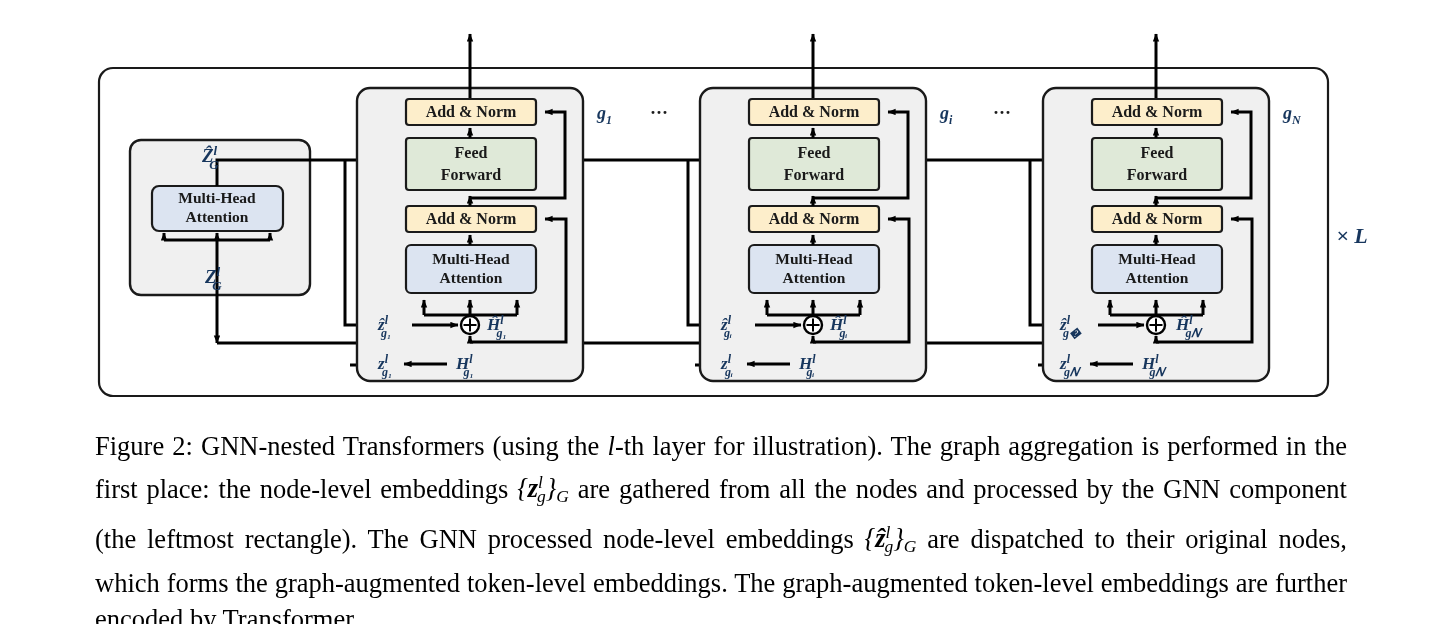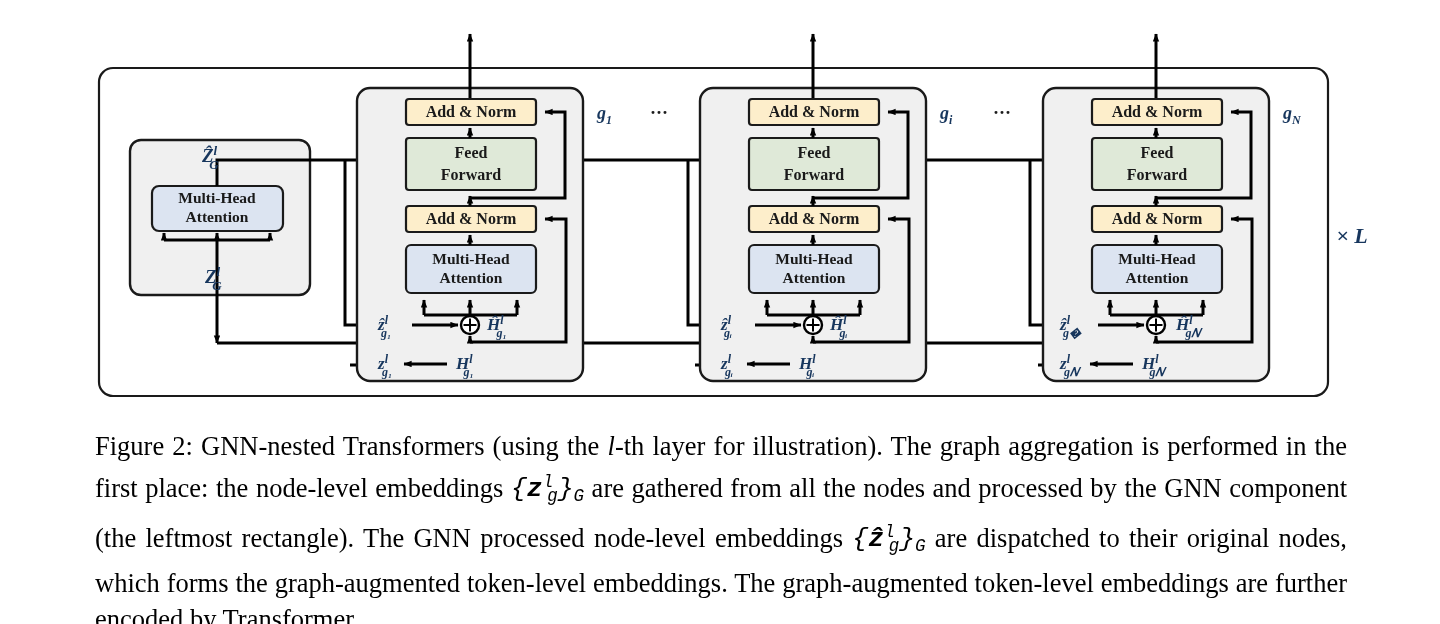--- a/index.html
+++ b/index.html
@@ -1,21 +1,21 @@
 <!DOCTYPE html>
 <html><head>
 <meta charset="utf-8">
 <style>
   html,body{margin:0;padding:0;background:#fff;}
   body{width:1440px;height:624px;font-family:"Liberation Serif",serif;color:#000;position:relative;overflow:hidden;}
   #figure{position:absolute;left:0;top:0;width:1440px;height:410px;}
   #figure svg{position:absolute;left:0;top:0;}
   .cap{position:absolute;left:95px;top:428px;width:1252px;font-family:"Liberation Serif",serif;font-size:26.5px;line-height:36.5px;text-align:justify;text-justify:inter-word;color:#000;}
   .cap i{font-style:italic;}
-  .mathit{font-style:italic;font-family:Liberation Mono, monospace;}
+  .mathit{font-style:italic;font-family:Liberation Serif, serif;}
   .bf{font-weight:bold;}
   sub.s{font-size:.66em;vertical-align:-.28em;font-style:italic;}
   sup.s{font-size:.66em;vertical-align:.5em;font-style:italic;}
   .nobr{white-space:nowrap;}
 </style>
 </head>
 <body>
 
 <div id="figure">
 <svg width="1440" height="410" viewBox="0 0 1440 410" xmlns="http://www.w3.org/2000/svg">

